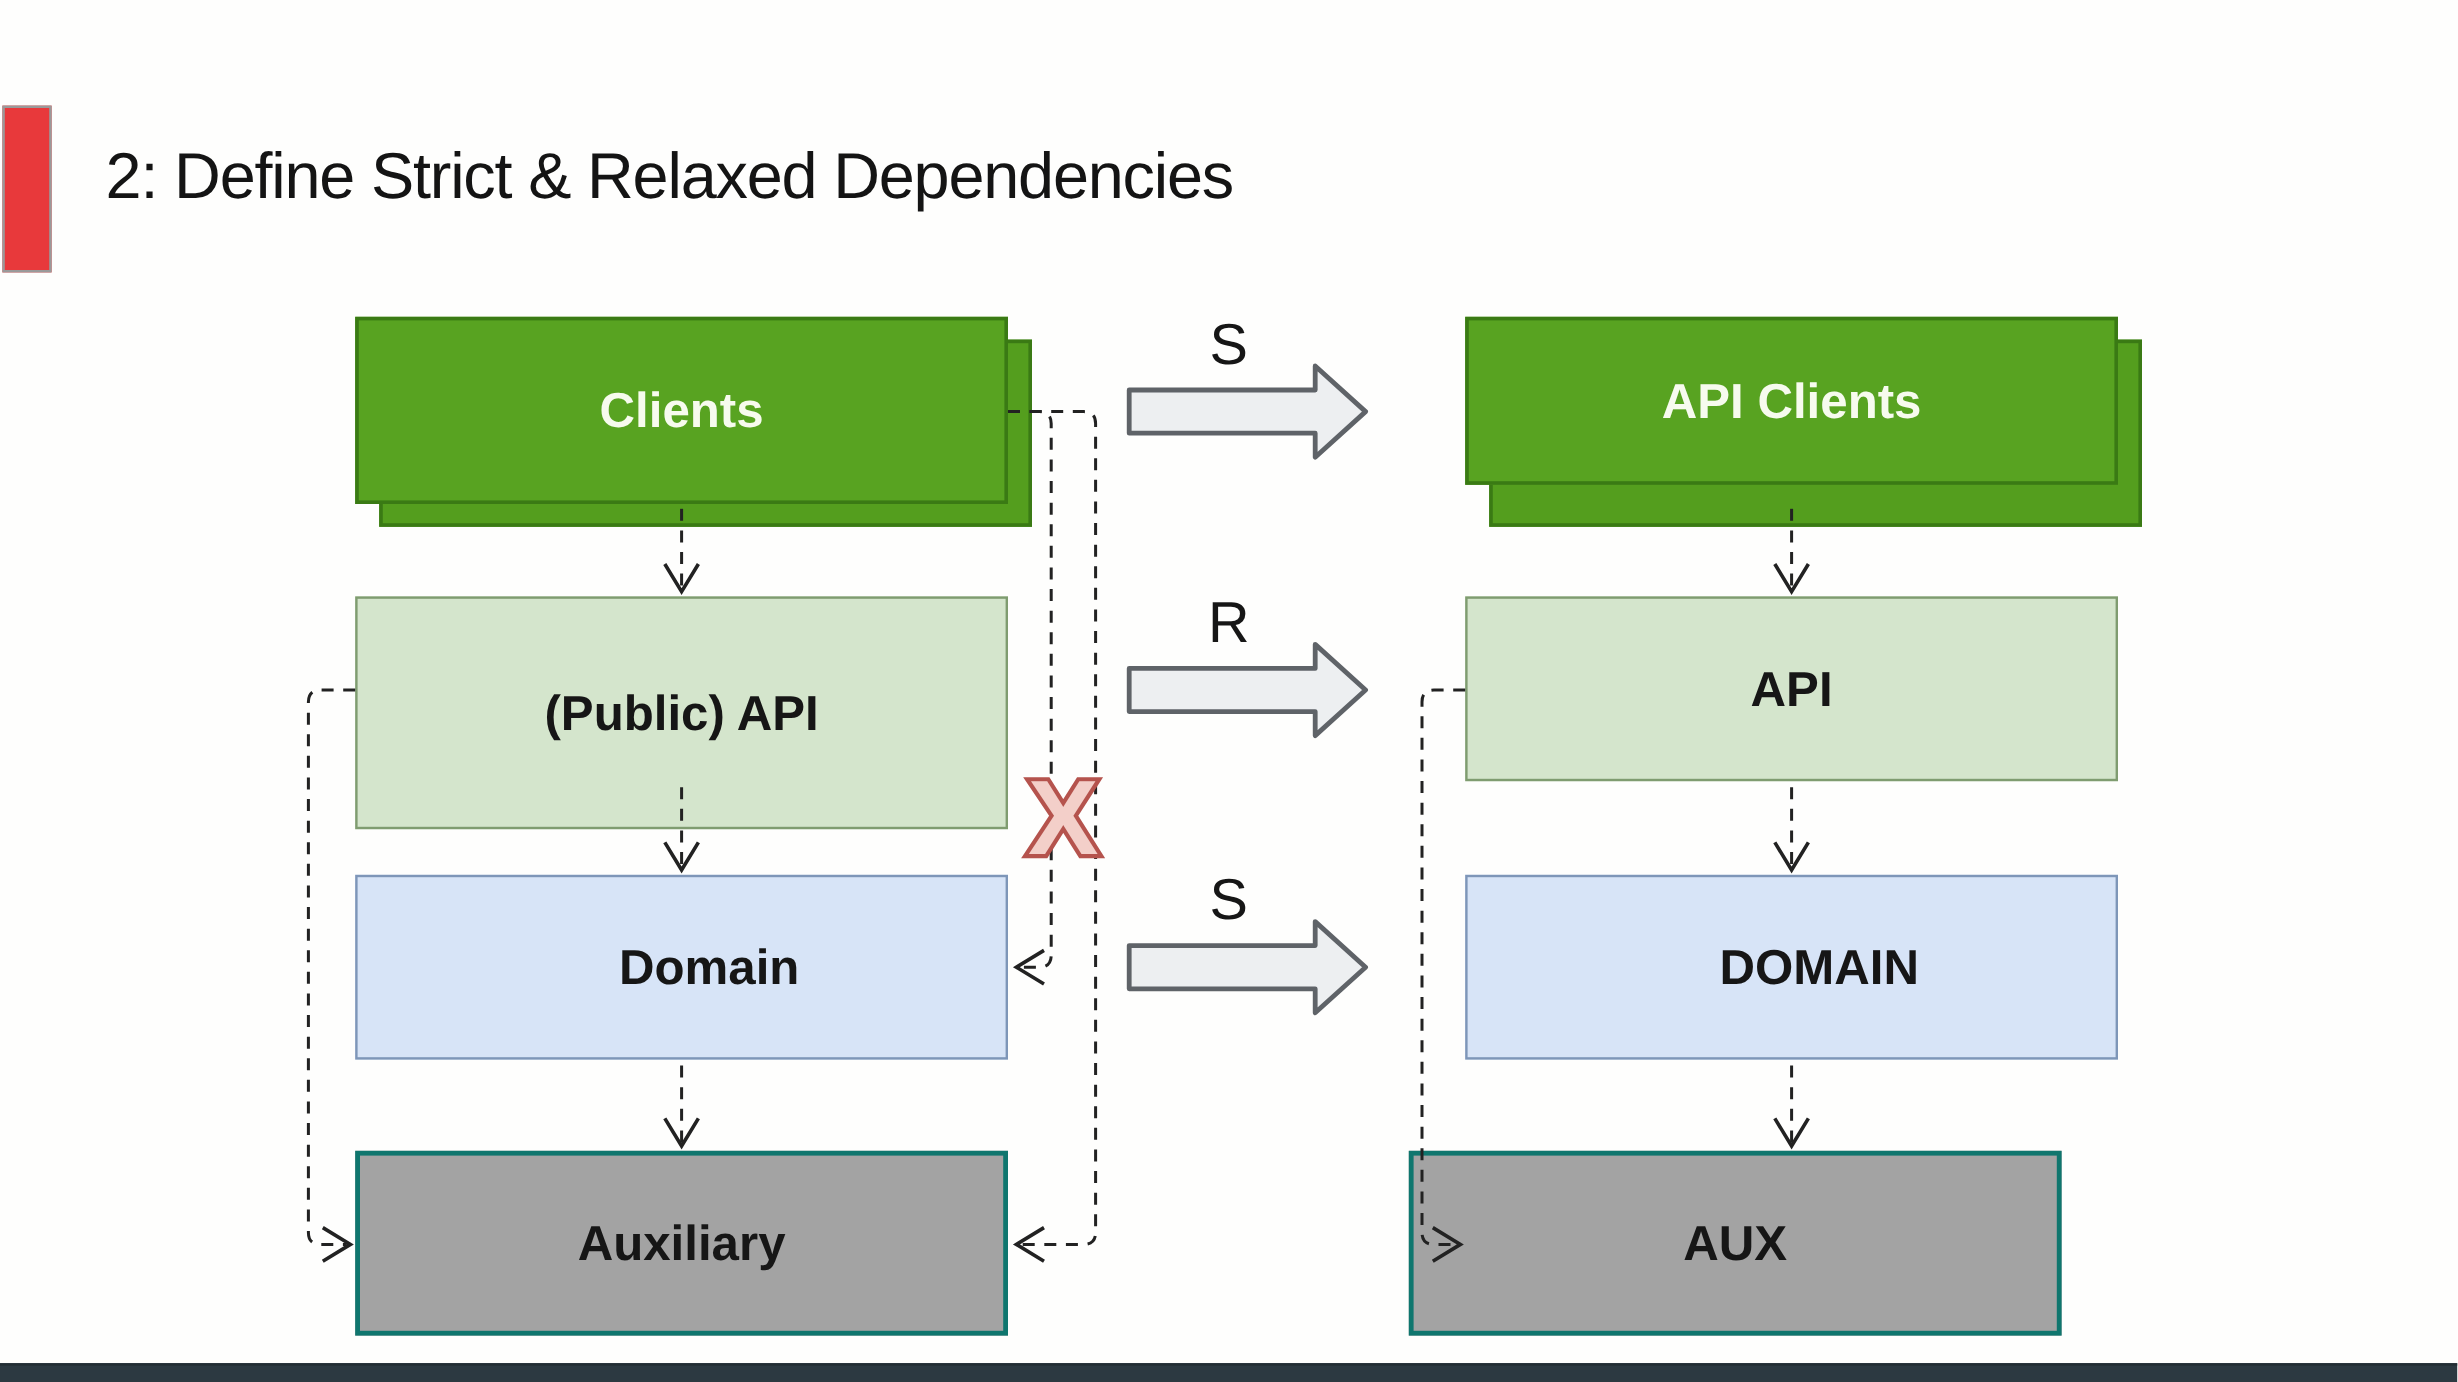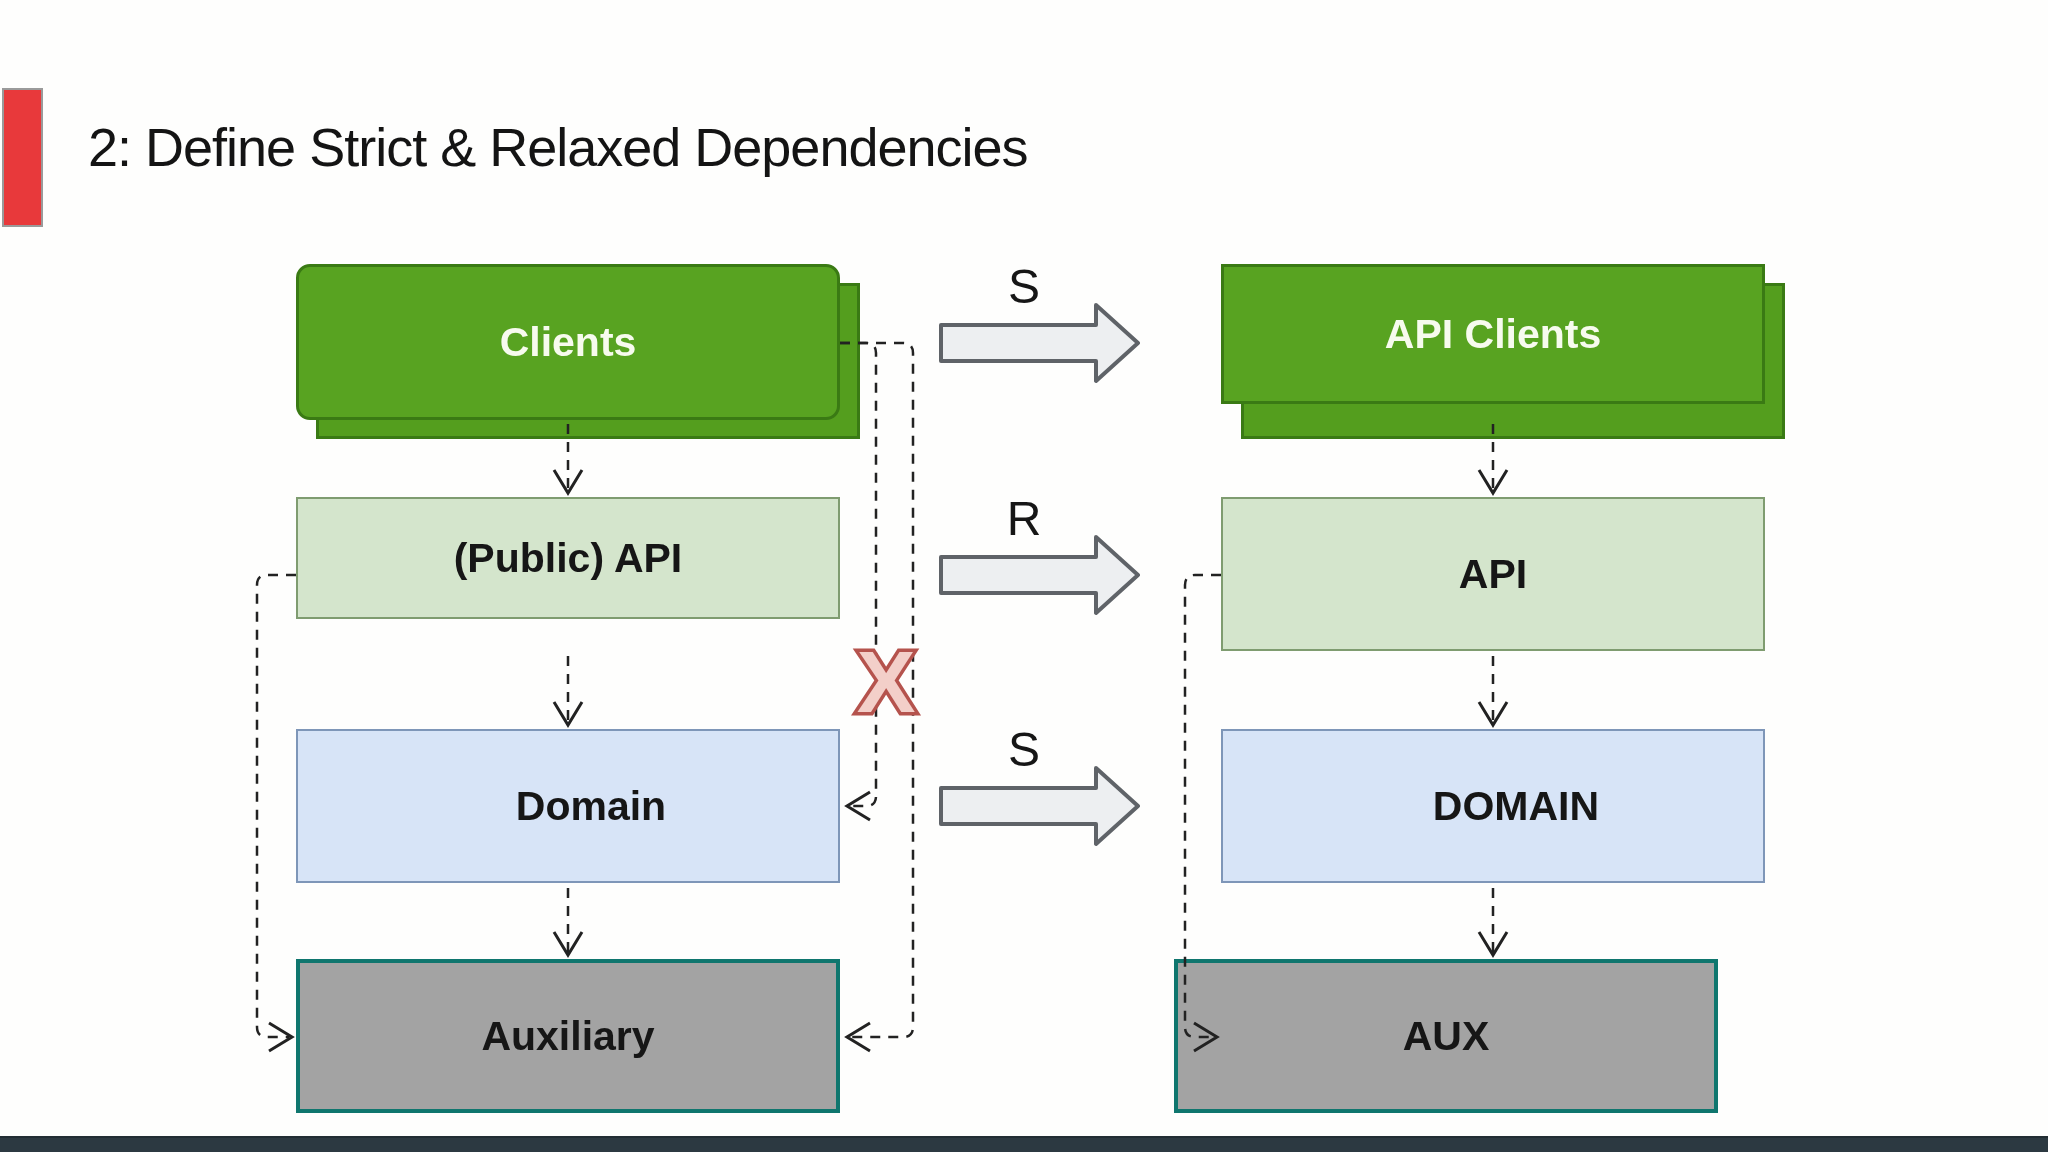--- a/index.html
+++ b/index.html
@@ -31,24 +31,24 @@
 </style>
 </head>
 <body>
 
 <div class="slide">
 
   <div class="accent-bar"></div>
   <div class="title-text">2: Define Strict &amp; Relaxed Dependencies</div>
 
   <div class="box green-back" style="left:316px;top:283px;width:544px;height:156px;"></div>
-  <div class="box green" style="left:296px;top:264px;width:544px;height:156px;border-radius:14px;">
+  <div class="box green" style="left:296px;top:264px;width:544px;height:156px;">
     <span>Clients</span>
   </div>
-  <div class="box lightgreen" style="left:296px;top:497px;width:544px;height:122px;text-align:right;">
+  <div class="box lightgreen" style="left:296px;top:497px;width:544px;height:194px;text-align:right;">
     <span>(Public) API</span>
   </div>
   <div class="box lightblue" style="left:296px;top:729px;width:544px;height:154px;">
     <span>Domain</span>
   </div>
   <div class="box yellow" style="left:296px;top:959px;width:544px;height:154px;">
     <span>Auxiliary</span>
   </div>
 
   <div class="box green-back" style="left:1241px;top:283px;width:544px;height:156px;"></div>

